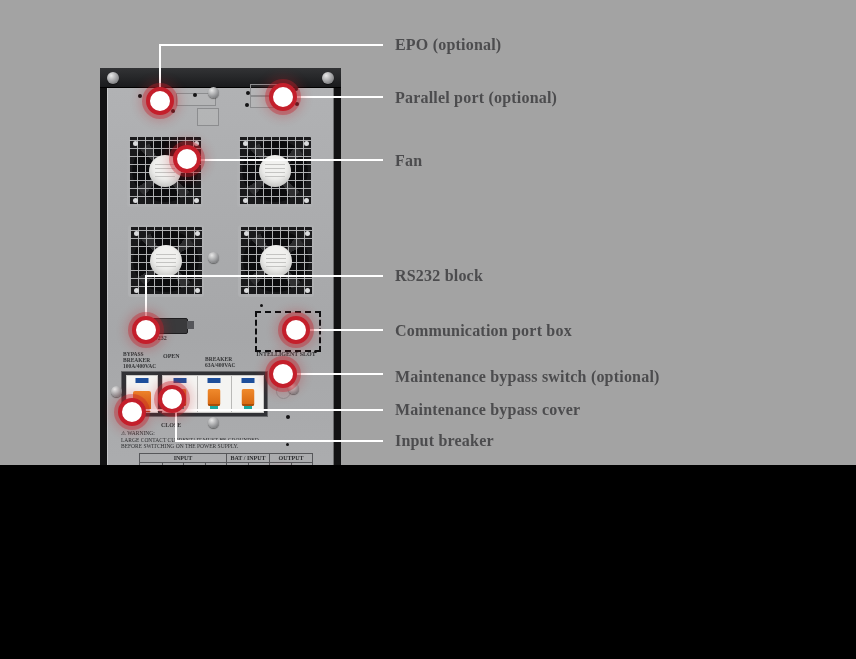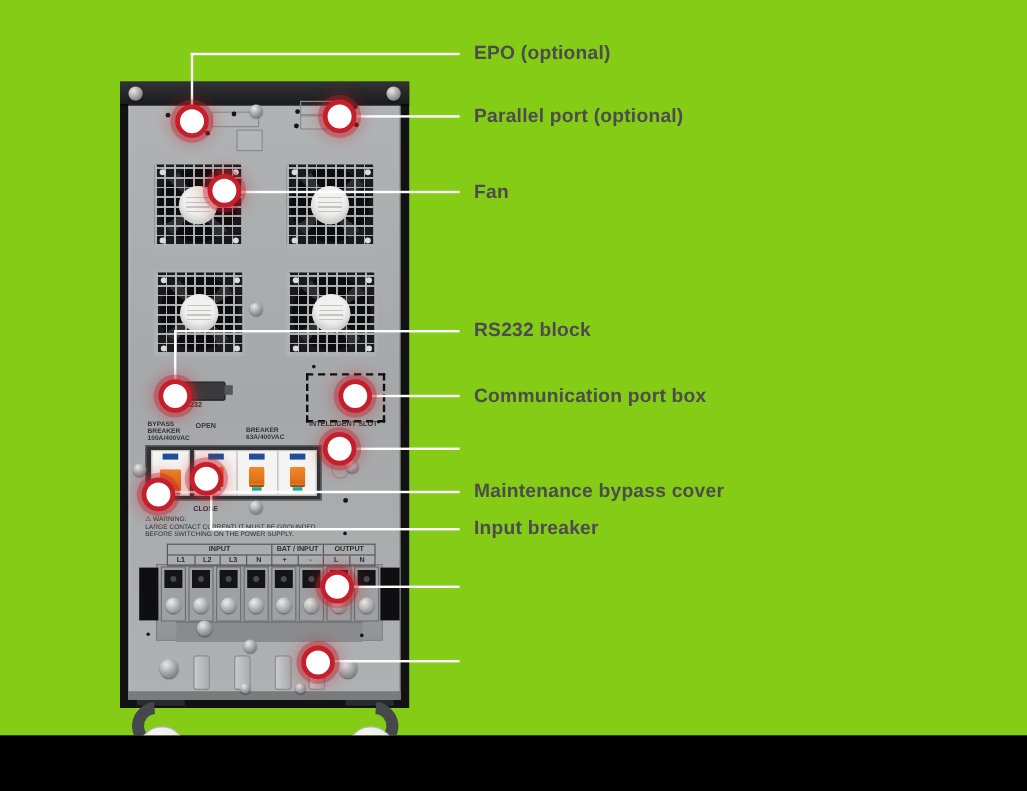--- a/index.html
+++ b/index.html
@@ -1,18 +1,18 @@
 <!DOCTYPE html>
 <html><head>
 <meta charset="utf-8">
 <style>
   html,body { margin:0; padding:0; background:#000; }
   #stage {
-    position:relative; width:856px; height:613px; background:#84cc16;
-    font-family:Liberation Sans, sans-serif; overflow:hidden;
+    position:relative; width:856px; height:465px; background:#a3a3a3;
+    font-family:Liberation Serif, serif; overflow:hidden;
   }
   
   .callout-label {
     position:absolute; left:395px; height:20px; line-height:20px;
     font-size:16px; font-weight:bold; color:#4c4c4e; letter-spacing:0.2px;
     white-space:nowrap; z-index:60;
   }
   .hline, .vline { position:absolute; background:#ffffff; z-index:40; }
   .hline { height:2px; }
   .vline { width:2px; }
@@ -298,16 +298,17 @@
   <span class="marker" style="left:118px; top:398px;"></span>
   <span class="marker" style="left:158px; top:385px;"></span>
   <span class="marker" style="left:267px; top:475px;"></span>
   <span class="marker" style="left:251px; top:538px;"></span>
 
   <div class="callout-label" style="top:35px;">EPO (optional)</div>
   <div class="callout-label" style="top:88px;">Parallel port (optional)</div>
   <div class="callout-label" style="top:151px;">Fan</div>
   <div class="callout-label" style="top:266px;">RS232 block</div>
   <div class="callout-label" style="top:321px;">Communication port box</div>
+  <div class="callout-label" style="top:367px;">Maintenance bypass switch (optional)</div>
   <div class="callout-label" style="top:400px;">Maintenance bypass cover</div>
   <div class="callout-label" style="top:431px;">Input breaker</div>
 
 </div>
 
 </body></html>

